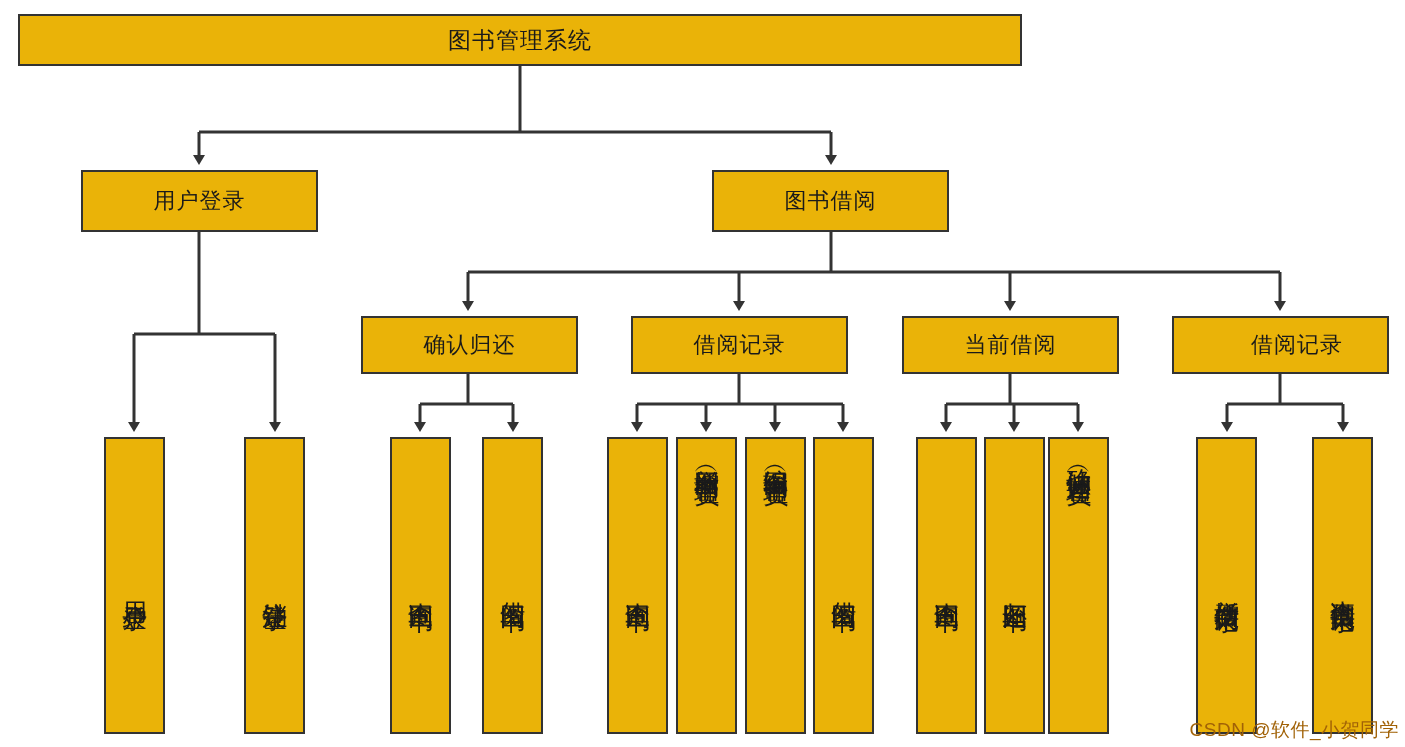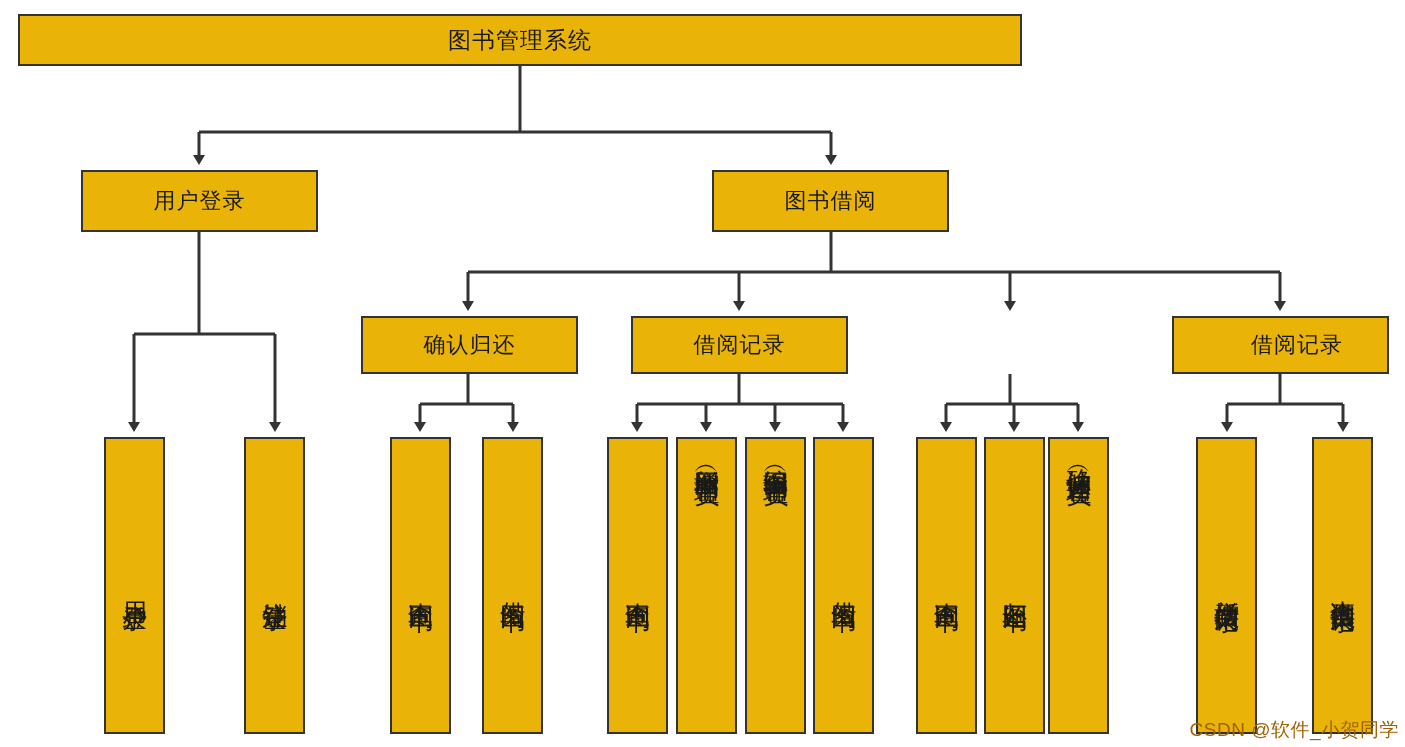--- a/index.html
+++ b/index.html
@@ -141,20 +141,23 @@
   <div class="node horizontal" style="left:712px; top:170px; width:237px; height:62px;">
     <span class="node-label">图书借阅</span>
   </div>
 
   <div class="node horizontal" style="left:361px; top:316px; width:217px; height:58px;">
     <span class="node-label">确认归还</span>
   </div>
   <div class="node horizontal" style="left:631px; top:316px; width:217px; height:58px;">
     <span class="node-label">借阅记录</span>
   </div>
+  <div class="node horizontal" style="left:902px; top:316px; width:217px; height:58px;">
+    <span class="node-label">当前借阅</span>
+  </div>
   <div class="node horizontal" style="left:1172px; top:316px; width:217px; height:58px;padding-left:33px;">
     <span class="node-label">借阅记录</span>
   </div>
 
   <div class="node vertical centered" style="left:104px; top:437px; width:61px; height:297px;">
     <span class="node-label">用户登录</span>
   </div>
   <div class="node vertical centered" style="left:244px; top:437px; width:61px; height:297px;">
     <span class="node-label">注销登录</span>
   </div>

